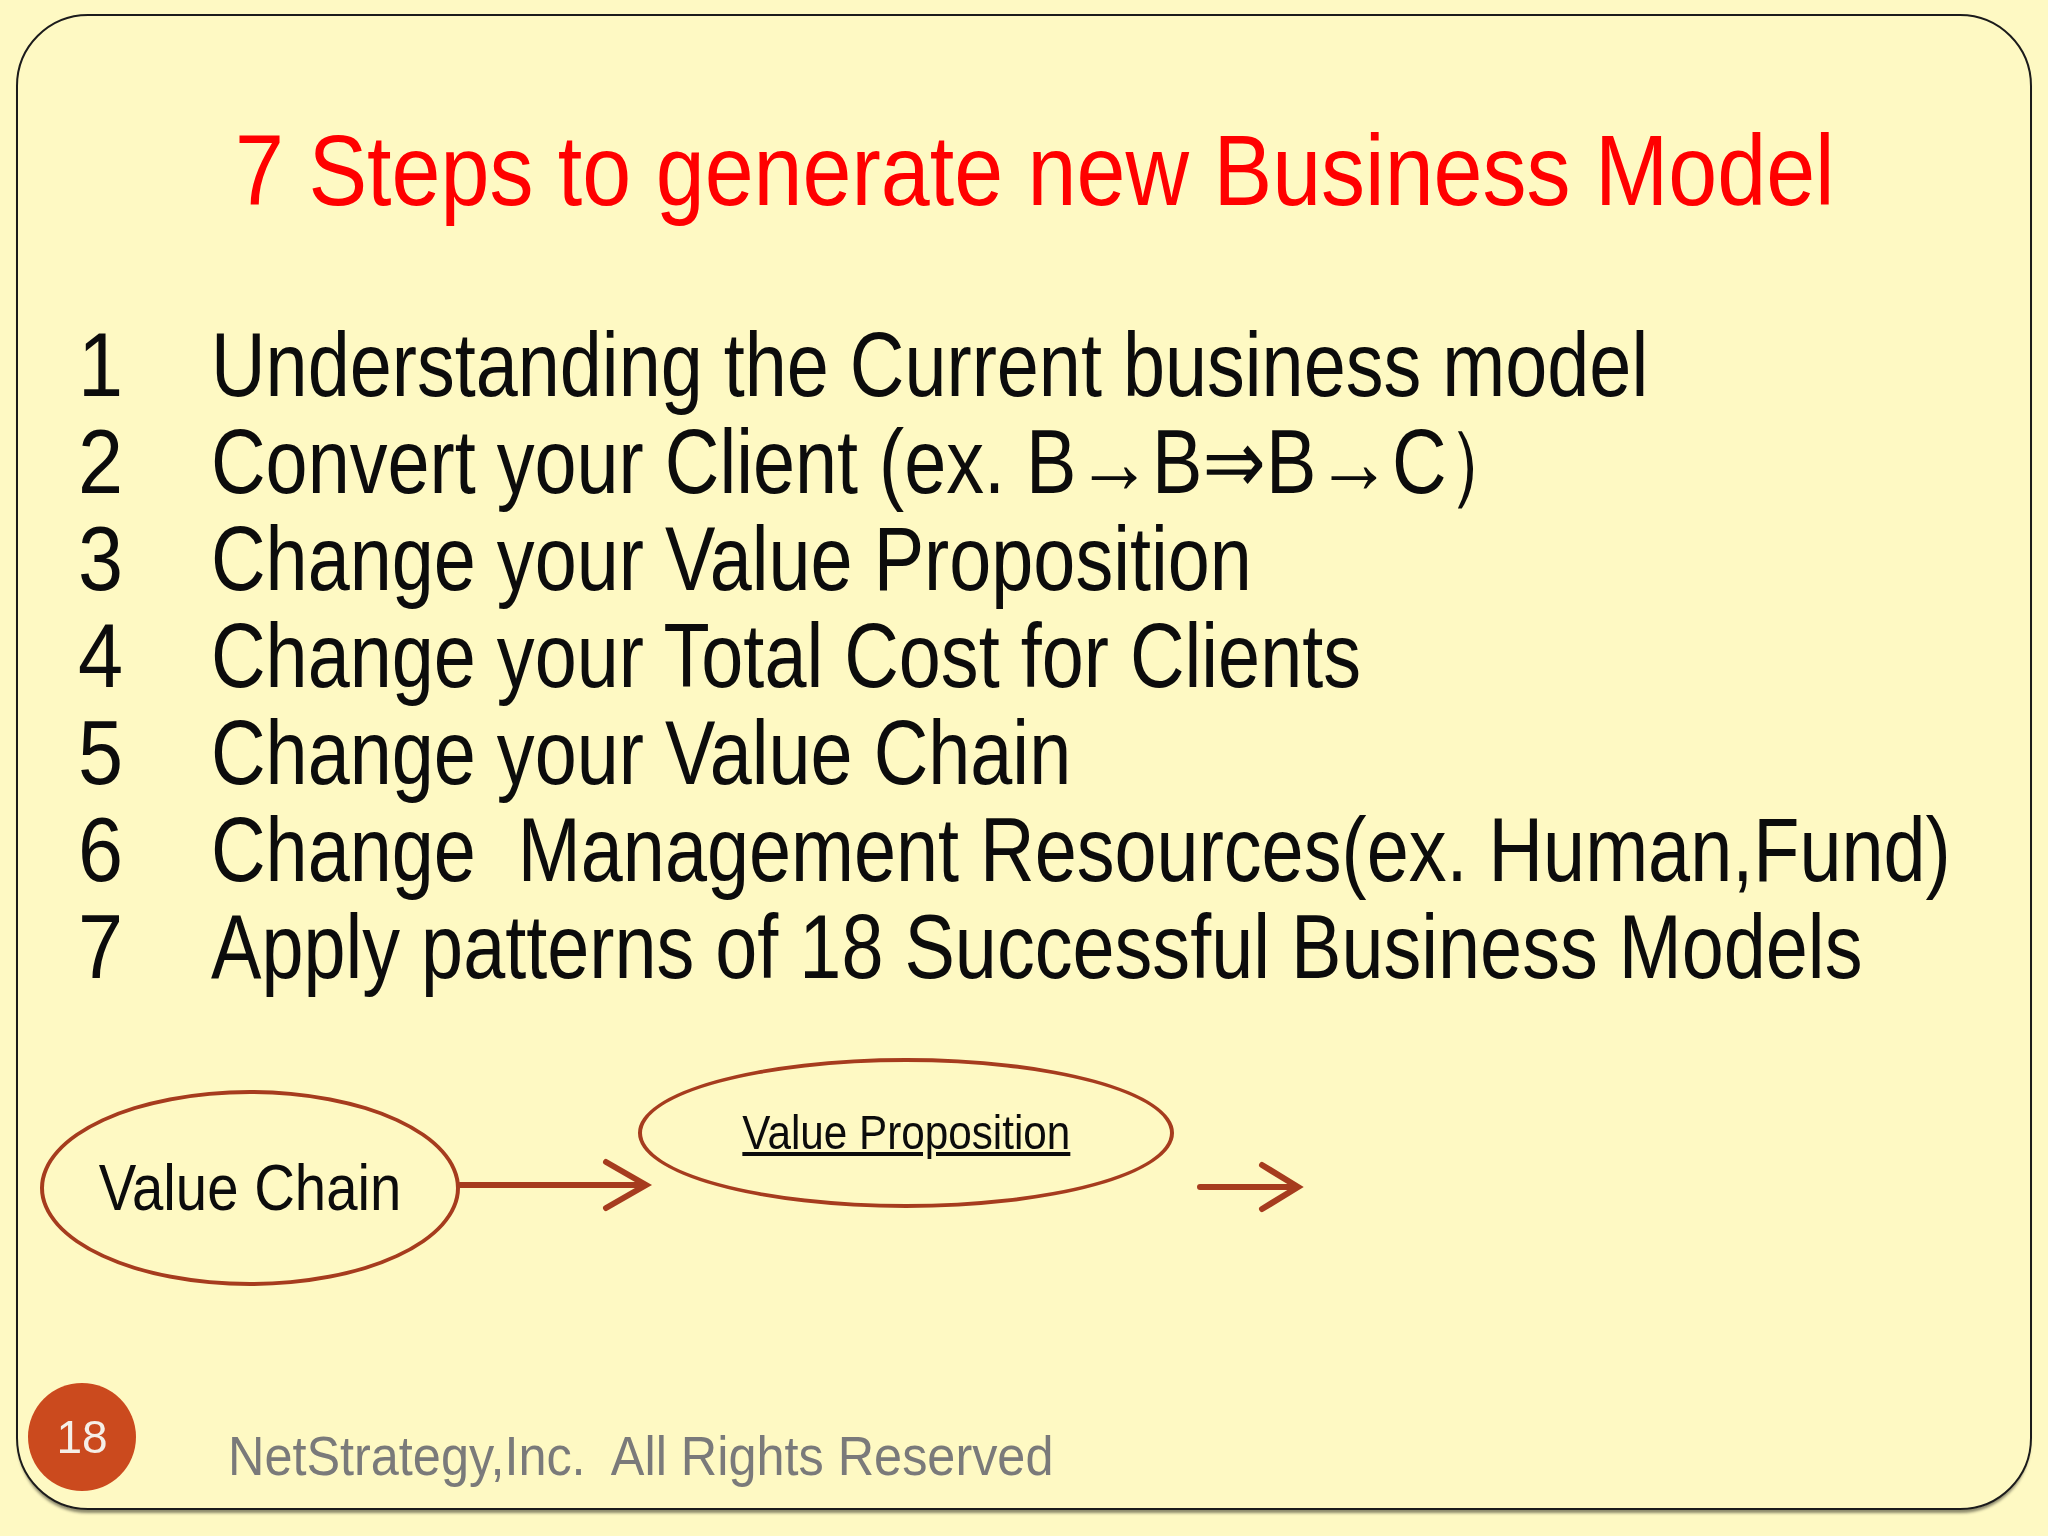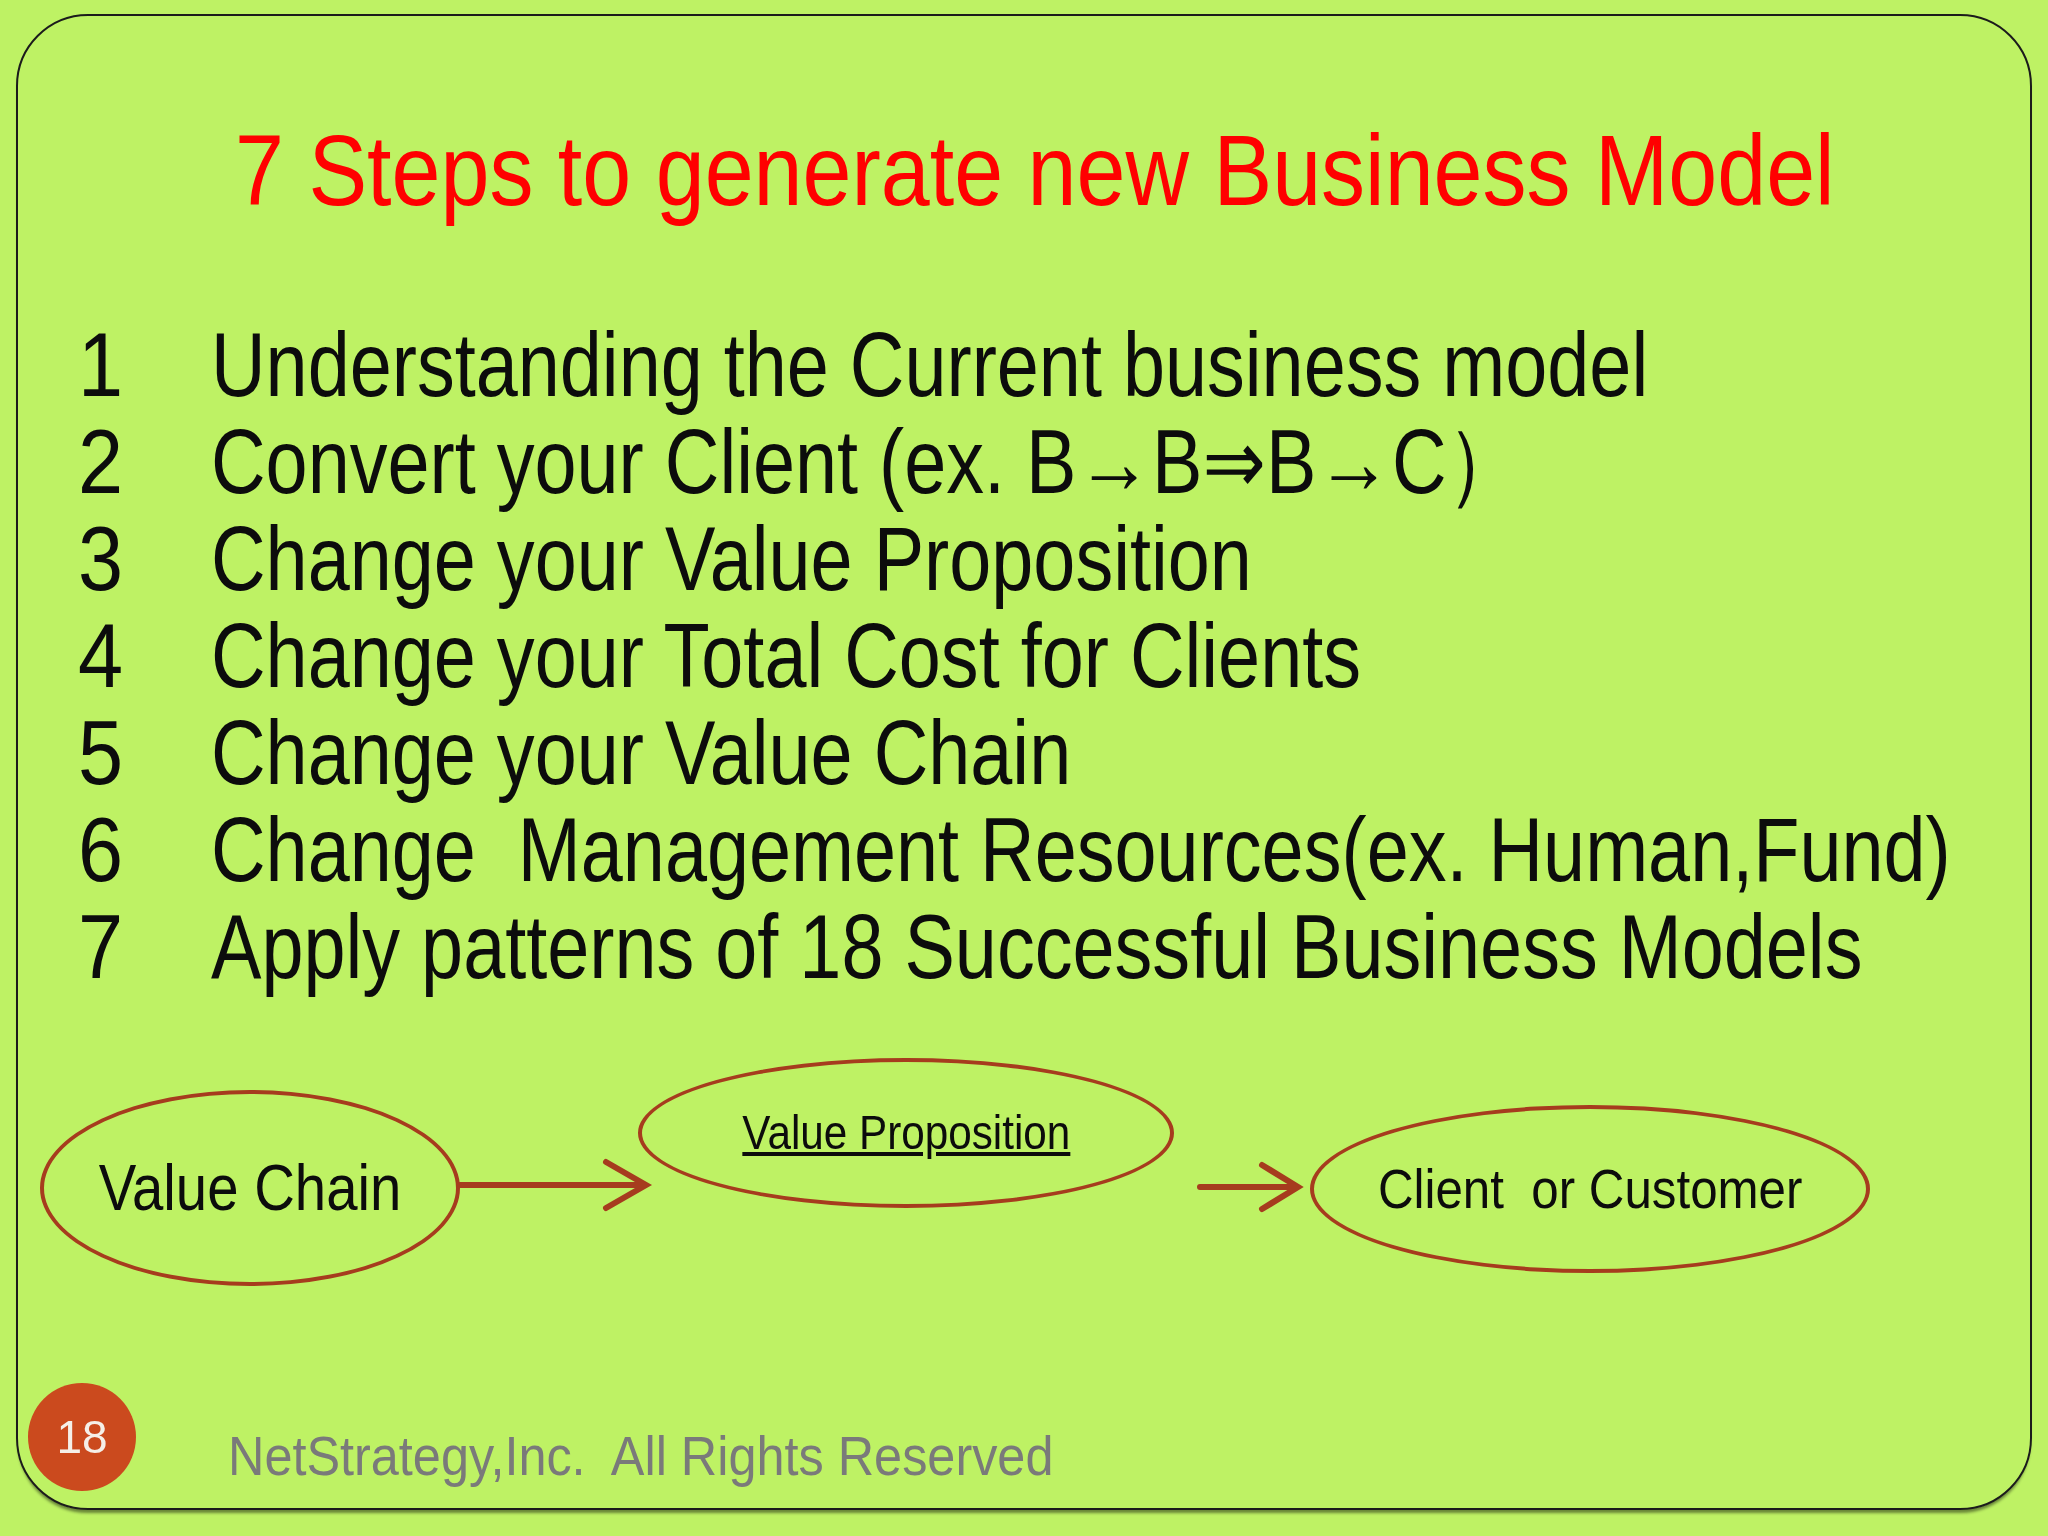--- a/index.html
+++ b/index.html
@@ -2,21 +2,21 @@
 <html style="--title-color: #ff0000; --accent-color: #a63c1e; --badge-color: #cb4a1e; --copyright-color: #7a7a7a;"><head>
 <meta charset="utf-8">
 <style>
   html, body { margin: 0; padding: 0; background: #ffffff; }
   body { font-family: "Liberation Sans", sans-serif; }
 
   .slide {
     position: relative;
     width: 2048px;
     height: 1536px;
-    background: #bef264;
+    background: #fef9c3;
     overflow: hidden;
   }
 
   .slide-border {
     position: absolute;
     left: 16px; top: 14px;
     width: 2016px; height: 1496px;
     border: 2px solid #1b1b1b;
     border-radius: 72px;
     box-shadow: 0 5px 3px -2px rgba(0,0,0,0.45);
@@ -158,23 +158,20 @@
     <svg class="arrows" viewBox="0 0 2048 1536">
       <path d="M460 1185 L642 1185 M606 1162 L646 1185 L606 1208"></path>
       <path d="M1200 1187 L1294 1187 M1262 1165 L1298 1187 L1262 1209"></path>
     </svg>
     <div class="node node1">
       <span>Value Chain</span>
     </div>
     <div class="node node2">
       <span>Value Proposition</span>
     </div>
-    <div class="node node3">
-      <span>Client  or Customer</span>
-    </div>
   </div>
 
   <div class="page-badge">
     <span>18</span>
   </div>
 
   <div class="copyright">NetStrategy,Inc.  All Rights Reserved</div>
 
 </div>
 

